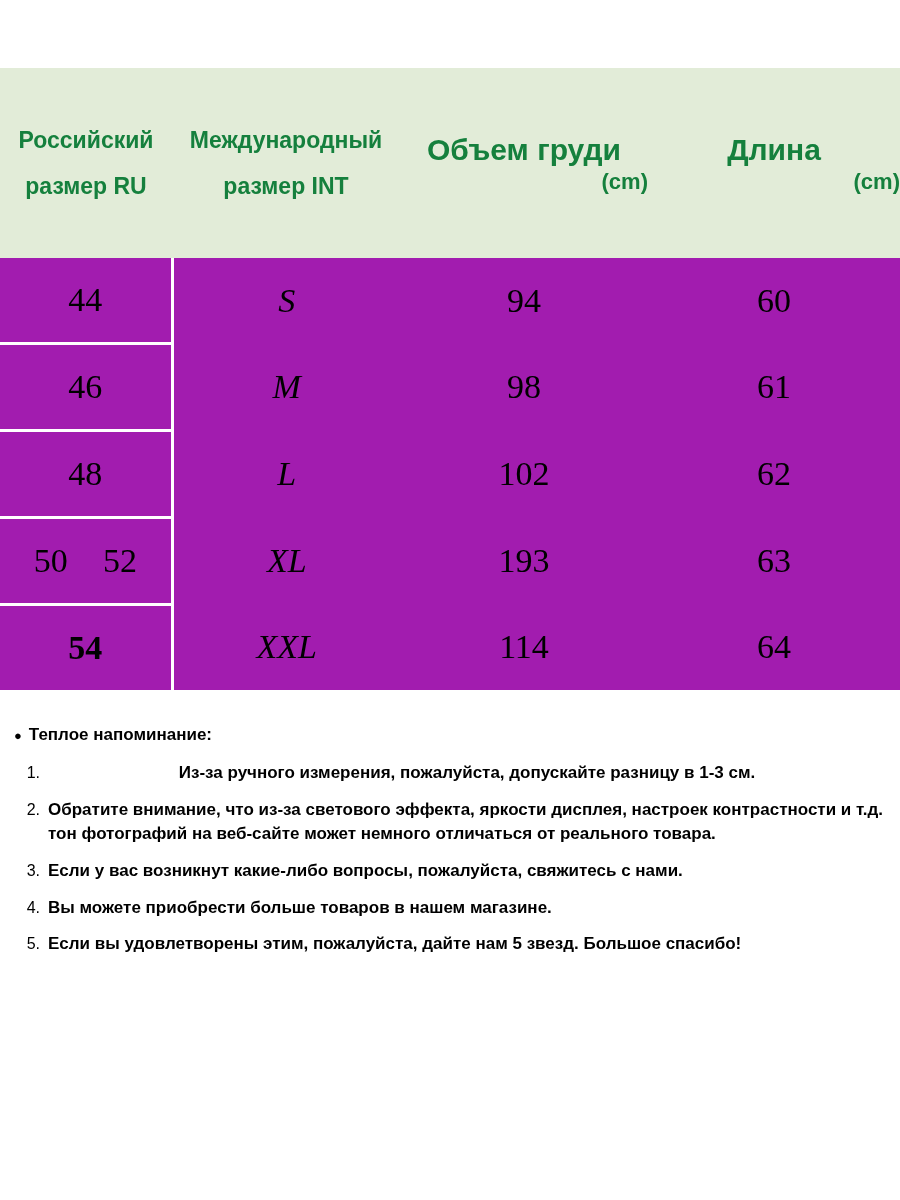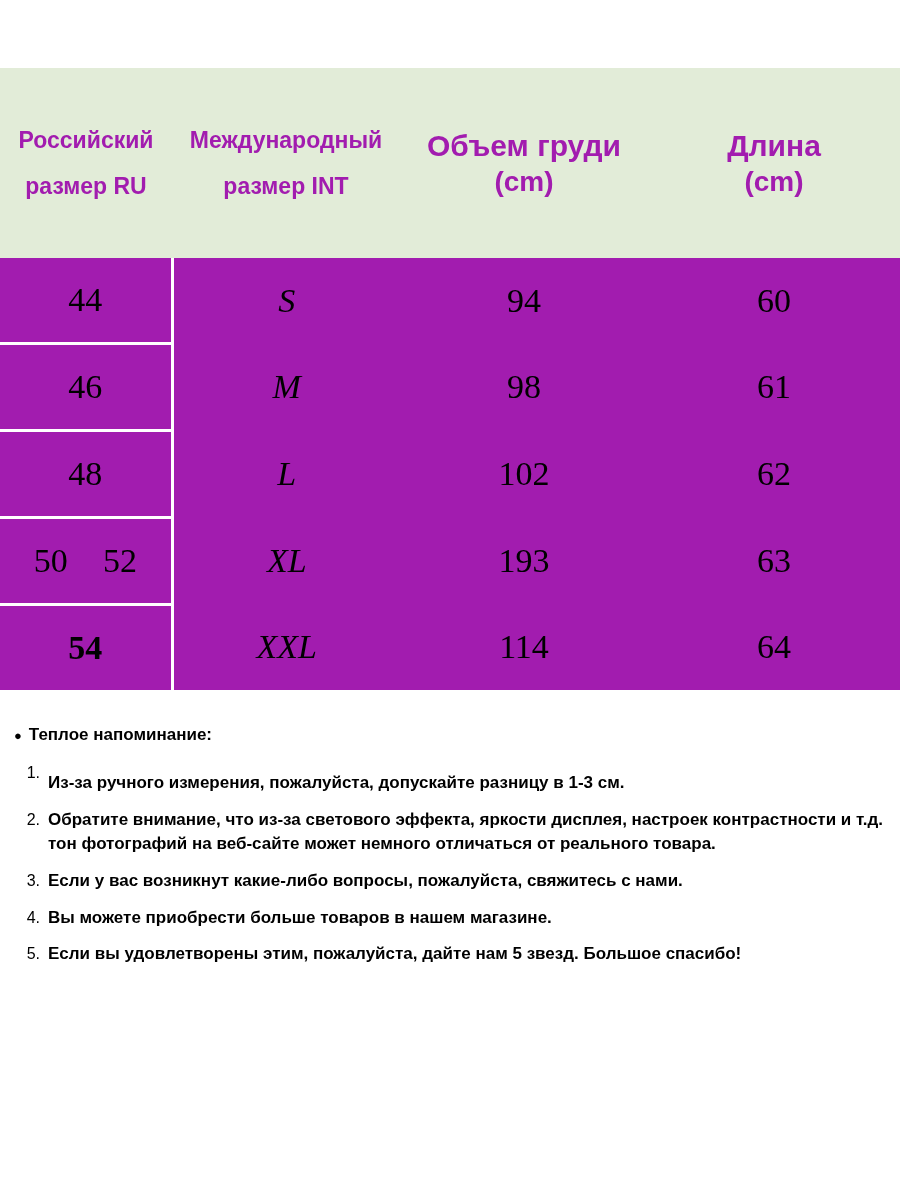--- a/index.html
+++ b/index.html
@@ -32,40 +32,41 @@
   .size-table th,
   .size-table td {
     border: 0;
     padding: 0;
     text-align: center;
     vertical-align: middle;
   }
   .head-row th {
     background: #e2ecd8;
     height: 190px;
-    color: #a21caf;
+    color: #15803d;
   }
   .col-ru   { width: 172px; }
   .col-int  { width: 228px; }
   .col-bust { width: 248px; }
   .col-len  { width: 252px; }
 
   .head-ru, .head-int {
     font-size: 23px;
     font-weight: bold;
     line-height: 2.0;
   }
   .head-bust, .head-len {
     font-size: 30px;
     font-weight: bold;
     line-height: 1.25;
   }
   .head-bust .unit, .head-len .unit {
     display: block;
-    font-size: 28px;
+    font-size: 22px;
+    text-align: right;
   }
 
   .body-row td {
     background: #a21caf;
     height: 84px;
     font-size: 34px;
     font-family: "Liberation Serif", serif;
   }
   .body-row td.cell-ru {
     border-right: 3px solid #ffffff;
@@ -120,21 +121,22 @@
     width: 26px;
     flex: 0 0 26px;
     text-align: right;
     padding-right: 8px;
     font-weight: normal;
     font-size: 16px;
   }
   .note-body { flex: 1; }
   .note-sub {
     display: block;
-    margin-top: 10px;
+    margin-top: 0;
+    text-align: center;
   }
 </style>
 </head>
 <body>
 
 <div class="page">
 
   <table class="size-table">
     <colgroup>
       <col class="col-ru">

